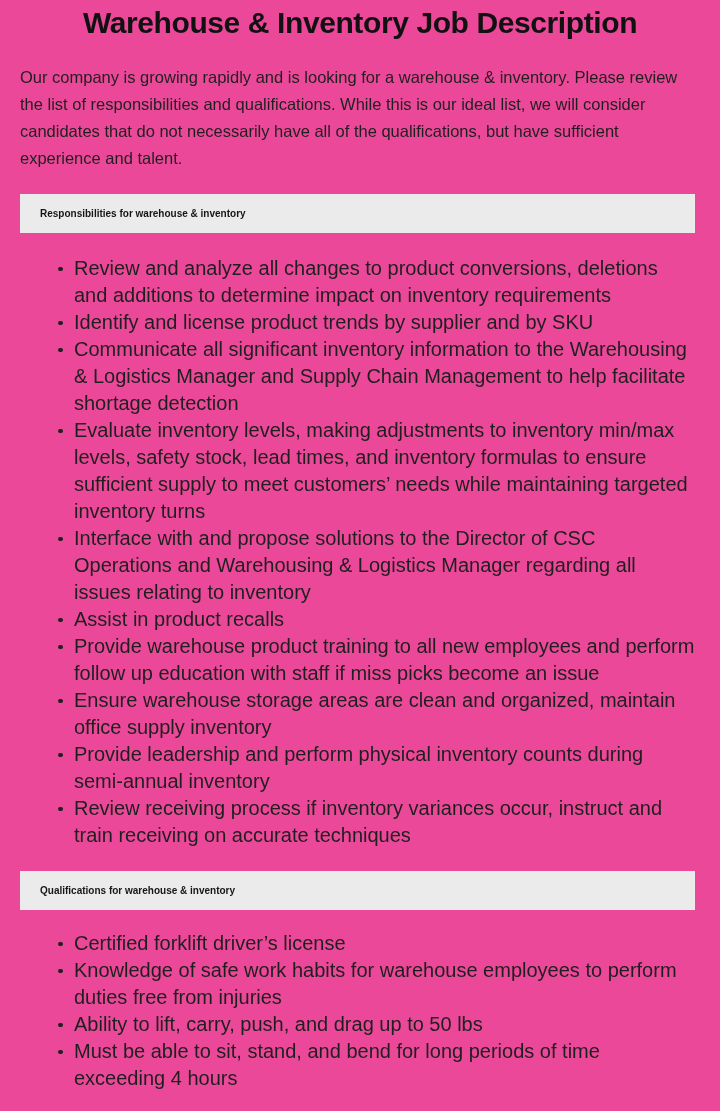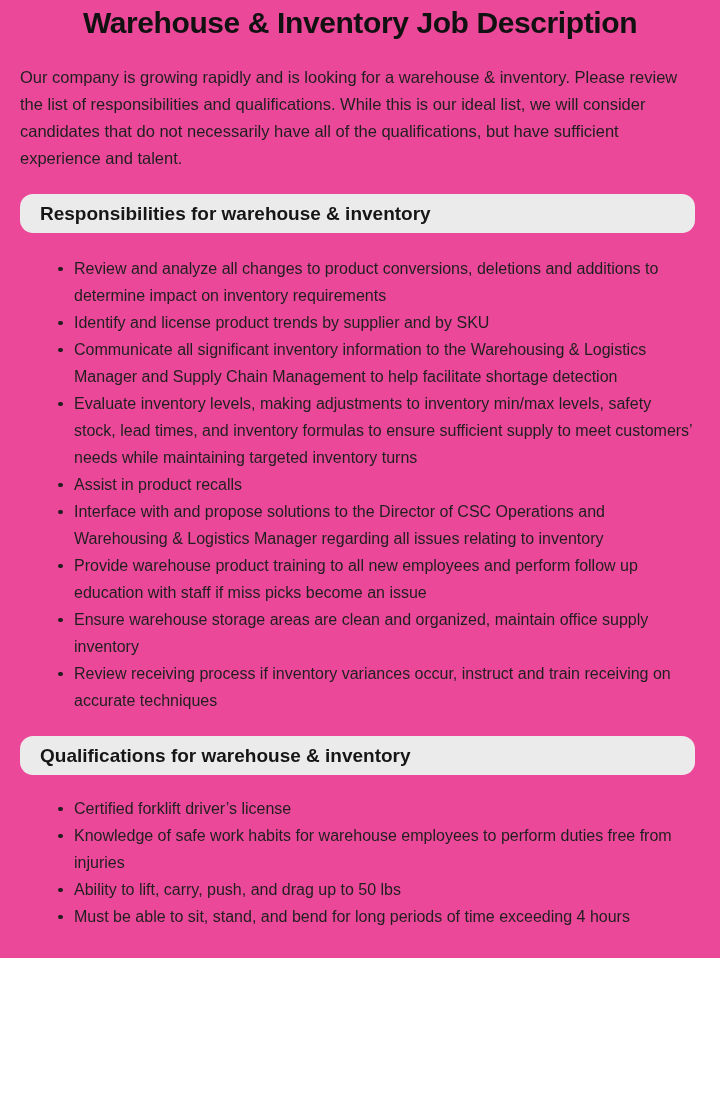--- a/index.html
+++ b/index.html
@@ -48,37 +48,36 @@
 
   
   .section {
     margin: 0;
     padding: 0;
   }
   .section-header {
     background: #ebebeb;
     margin: 22px 25px 0 20px;
     padding: 9px 0 9px 20px;
-    font-size: 19px;
+    font-size: 10px;
     line-height: 21px;
     font-weight: 700;
     color: #161616;
     box-sizing: border-box;
-    border-radius: 13px;
   }
 
   
   .bullet-list {
     margin: 0;
     padding: 22px 24px 0 58px;
     list-style: none;
   }
   .bullet-list li {
     position: relative;
-    font-size: 16px;
+    font-size: 20px;
     line-height: 27px;
     color: #1f1f1f;
     padding-left: 16px;
     margin: 0 0 0 0;
   }
   .bullet-list li::before {
     content: "";
     position: absolute;
     left: 0;
     top: 11.5px;
@@ -105,24 +104,25 @@
 
   <p class="intro">Our company is growing rapidly and is looking for a warehouse &amp; inventory. Please review the list of responsibilities and qualifications. While this is our ideal list, we will consider candidates that do not necessarily have all of the qualifications, but have sufficient experience and talent.</p>
 
   <section class="section section-responsibilities">
     <div class="section-header">Responsibilities for warehouse &amp; inventory</div>
     <ul class="bullet-list">
         <li>Review and analyze all changes to product conversions, deletions and additions to determine impact on inventory requirements</li>
         <li>Identify and license product trends by supplier and by SKU</li>
         <li>Communicate all significant inventory information to the Warehousing &amp; Logistics Manager and Supply Chain Management to help facilitate shortage detection</li>
         <li>Evaluate inventory levels, making adjustments to inventory min/max levels, safety stock, lead times, and inventory formulas to ensure sufficient supply to meet customers’ needs while maintaining targeted inventory turns</li>
+        <li>Interface with and propose solutions to the Director of CSC Operations and Warehousing &amp; Logistics Manager regarding all issues relating to inventory</li>
         <li>Assist in product recalls</li>
-        <li>Interface with and propose solutions to the Director of CSC Operations and Warehousing &amp; Logistics Manager regarding all issues relating to inventory</li>
         <li>Provide warehouse product training to all new employees and perform follow up education with staff if miss picks become an issue</li>
         <li>Ensure warehouse storage areas are clean and organized, maintain office supply inventory</li>
+        <li>Provide leadership and perform physical inventory counts during semi-annual inventory</li>
         <li>Review receiving process if inventory variances occur, instruct and train receiving on accurate techniques</li>
       </ul>
   </section>
 
   <section class="section section-qualifications">
     <div class="section-header">Qualifications for warehouse &amp; inventory</div>
     <ul class="bullet-list">
         <li>Certified forklift driver’s license</li>
         <li>Knowledge of safe work habits for warehouse employees to perform duties free from injuries</li>
         <li>Ability to lift, carry, push, and drag up to 50 lbs</li>

